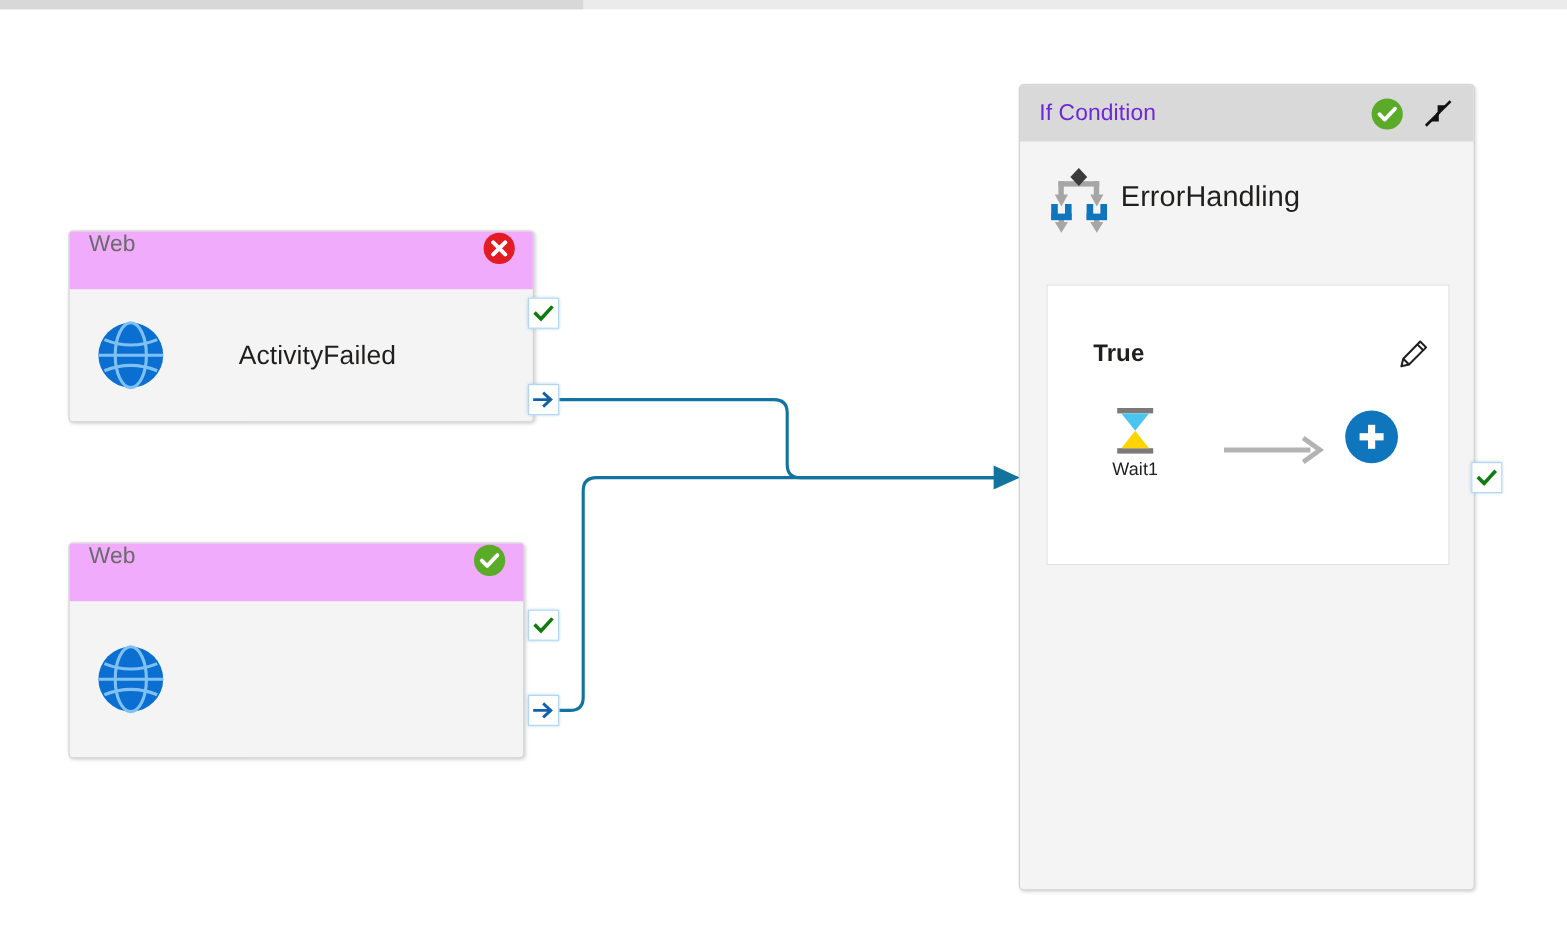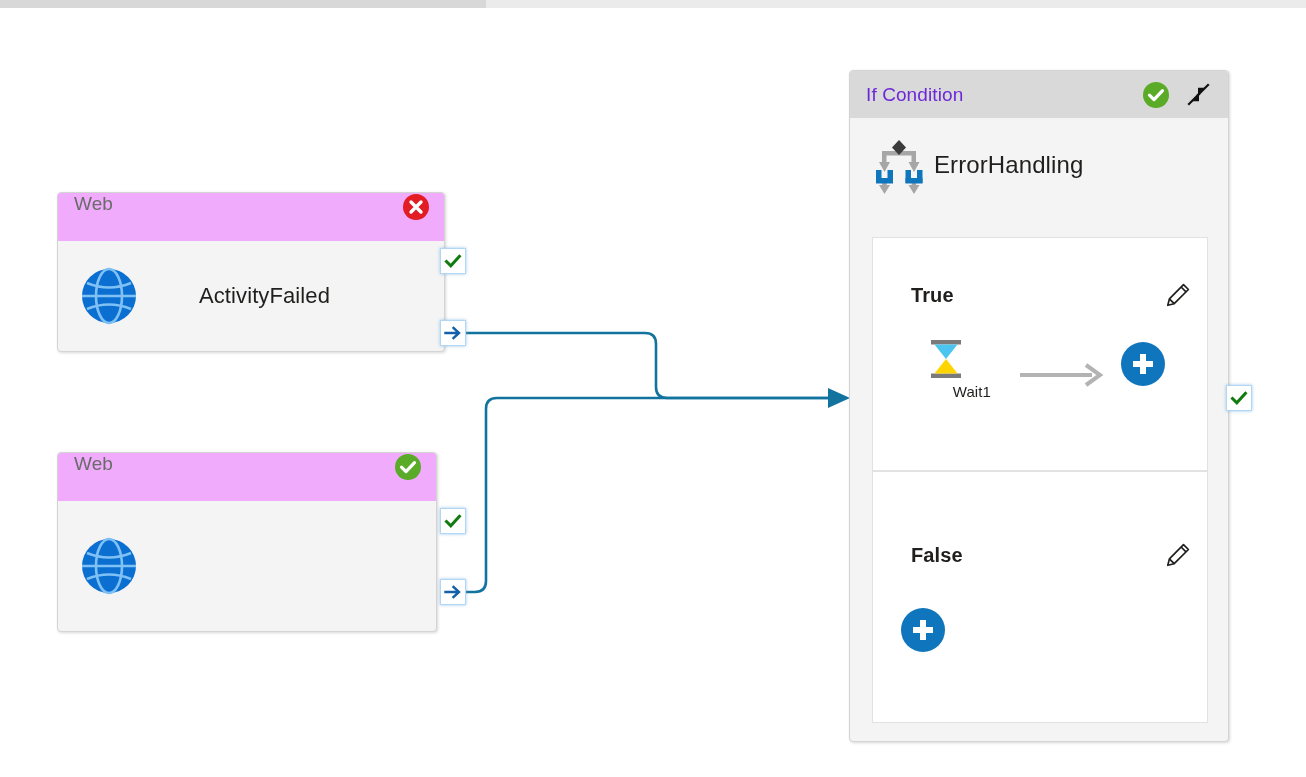--- a/index.html
+++ b/index.html
@@ -165,21 +165,21 @@
     font-size: 20px;
     font-weight: bold;
     color: #201f1e;
     letter-spacing: .1px;
   }
   .pencil-btn { width: 30px; height: 30px; display: block; }
 
   
   .step-node {
     position: absolute;
-    text-align: right;
+    text-align: center;
     width: 90px;
   }
   #wait-node { left: 28px; top: 100px; }
   .step-icon { display: block; margin: 0 auto; }
   .step-name {
     font-size: 15px;
     color: #201f1e;
     margin-top: 3px;
     letter-spacing: .1px;
   }
@@ -374,36 +374,20 @@
       <svg class="flow-arrow" id="true-flow-arrow" width="86" height="26" viewBox="0 0 86 26">
         <line x1="2" y1="13" x2="74" y2="13" stroke="#b3b3b3" stroke-width="4"></line>
         <path d="M68 3 L82 13 L68 23" stroke="#b3b3b3" stroke-width="4" fill="none" stroke-linecap="butt" stroke-linejoin="miter"></path>
       </svg>
 
       <div class="add-btn" id="true-add-btn">
         <span class="plus-glyph"></span>
       </div>
     </div>
 
-    <div class="branch-box" id="branch-false">
-      <div class="branch-head">
-        <span class="branch-label">False</span>
-        <svg class="pencil-btn" viewBox="0 0 30 30">
-          <g fill="none" stroke="#201f1e" stroke-width="1.7" stroke-linejoin="round">
-            <path d="M20.5 4.6 L25.4 9.5 L11.2 23.7 L4.8 25.3 L6.4 18.9 Z"></path>
-            <path d="M18.1 7.0 L23.0 11.9"></path>
-            <path d="M6.4 18.9 L11.2 23.7"></path>
-          </g>
-        </svg>
-      </div>
-
-      <div class="add-btn" id="false-add-btn">
-        <span class="plus-glyph"></span>
-      </div>
-    </div>
   </div>
 
   <div class="edge-handle" style="left:1226px; top:377px;">
     <svg width="18" height="18" viewBox="0 0 18 18">
       <path d="M2.5 9.5 L6.8 13.8 L15.4 4.4" stroke="#107c10" stroke-width="3" fill="none" stroke-linecap="square"></path>
     </svg>
   </div>
 
 </div>
 

